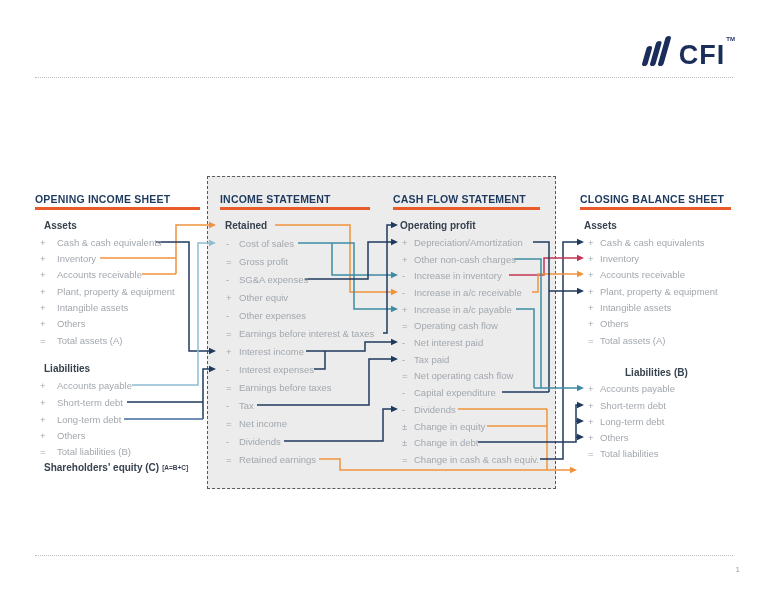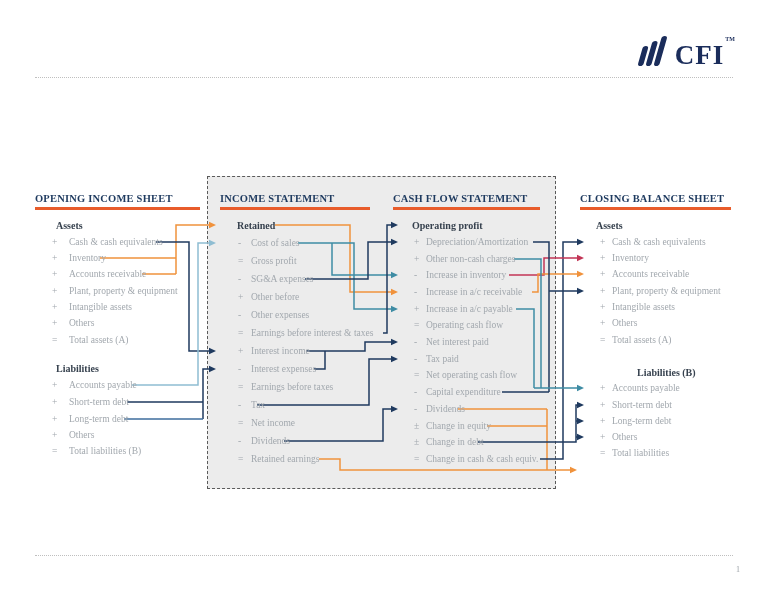--- a/index.html
+++ b/index.html
@@ -1,30 +1,30 @@
 <!DOCTYPE html>
 <html><head>
 <meta charset="utf-8">
 <style>
   *{box-sizing:border-box}
   html,body{margin:0;padding:0;background:#fff}
   .page{position:relative;width:768px;height:593px;background:#ffffff;overflow:hidden;
-        font-family:Liberation Serif, serif;}
+        font-family:Liberation Sans, sans-serif;}
   
   .logo{position:absolute;top:36px;right:33px;display:flex;align-items:flex-end}
   .logo-text{font-size:27px;font-weight:700;line-height:0.82;letter-spacing:1px;margin-left:5px}
   .logo-tm{font-size:6px;font-weight:700;align-self:flex-start;margin-left:1px}
   .dotted{position:absolute;left:35px;width:698px;height:0;border-top:1.6px dotted #BFBFBF}
   .title{position:absolute;left:35px;top:90px;margin:0;font-size:20px;font-weight:400}
   
   .graybox{position:absolute;left:207px;top:176px;width:349px;height:313px;background:#ECECEC;border:1px dashed #5A5A5A}
   .connectors{position:absolute;left:0;top:0;pointer-events:none}
   .col-title{position:absolute;top:193px;font-size:10.5px;font-weight:700;letter-spacing:.2px;white-space:nowrap;color:#1E3A5F}
   .underline{position:absolute;top:207px;height:2.5px}
-  .col{position:absolute;left:12px;top:0;width:671px;height:593px;pointer-events:none}
+  .col{position:absolute;left:0;top:0;width:671px;height:593px;pointer-events:none}
   .row{position:absolute;display:flex;align-items:center;height:16px;font-size:9.5px;color:#A2A8AE;white-space:nowrap}
   .row.heading,.row.footer{font-weight:700;font-size:10px;color:#37424F}
   .sign{display:inline-block;flex:0 0 auto}
   .suffix{font-size:6.5px;margin-left:3px;font-weight:700;color:#37424F}
   
   .footer-url{position:absolute;left:0;right:0;top:563px;text-align:center;font-size:10px;font-weight:700;font-style:italic}
   .page-num{position:absolute;right:28px;top:565px;font-size:8px;color:#9AA0A6}
 </style>
 </head>
 <body>
@@ -152,40 +152,44 @@
         <span class="lbl">Long-term debt</span>
       </div>
       <div class="row item" style="top: 427px; left: 40px;">
         <span class="sign" style="width: 17px;">+</span>
         <span class="lbl">Others</span>
       </div>
       <div class="row item" style="top: 443px; left: 40px;">
         <span class="sign" style="width: 17px;">=</span>
         <span class="lbl">Total liabilities (B)</span>
       </div>
+      <div class="row footer" style="top: 459px; left: 44px;">
+        <span class="lbl">Shareholders' equity (C)</span>
+        <span class="suffix">[A=B+C]</span>
+      </div>
     </div>
   <div class="col">
       <div class="row heading" style="top: 217px; left: 225px;">
         <span class="lbl">Retained</span>
       </div>
       <div class="row item" style="top: 235px; left: 226px;">
         <span class="sign" style="width: 13px;">-</span>
         <span class="lbl">Cost of sales</span>
       </div>
       <div class="row item" style="top: 253px; left: 226px;">
         <span class="sign" style="width: 13px;">=</span>
         <span class="lbl">Gross profit</span>
       </div>
       <div class="row item" style="top: 271px; left: 226px;">
         <span class="sign" style="width: 13px;">-</span>
         <span class="lbl">SG&amp;A expenses</span>
       </div>
       <div class="row item" style="top: 289px; left: 226px;">
         <span class="sign" style="width: 13px;">+</span>
-        <span class="lbl">Other before</span>
+        <span class="lbl">Other equiv</span>
       </div>
       <div class="row item" style="top: 307px; left: 226px;">
         <span class="sign" style="width: 13px;">-</span>
         <span class="lbl">Other expenses</span>
       </div>
       <div class="row item" style="top: 325px; left: 226px;">
         <span class="sign" style="width: 13px;">=</span>
         <span class="lbl">Earnings before interest &amp; taxes</span>
       </div>
       <div class="row item" style="top: 343px; left: 226px;">

